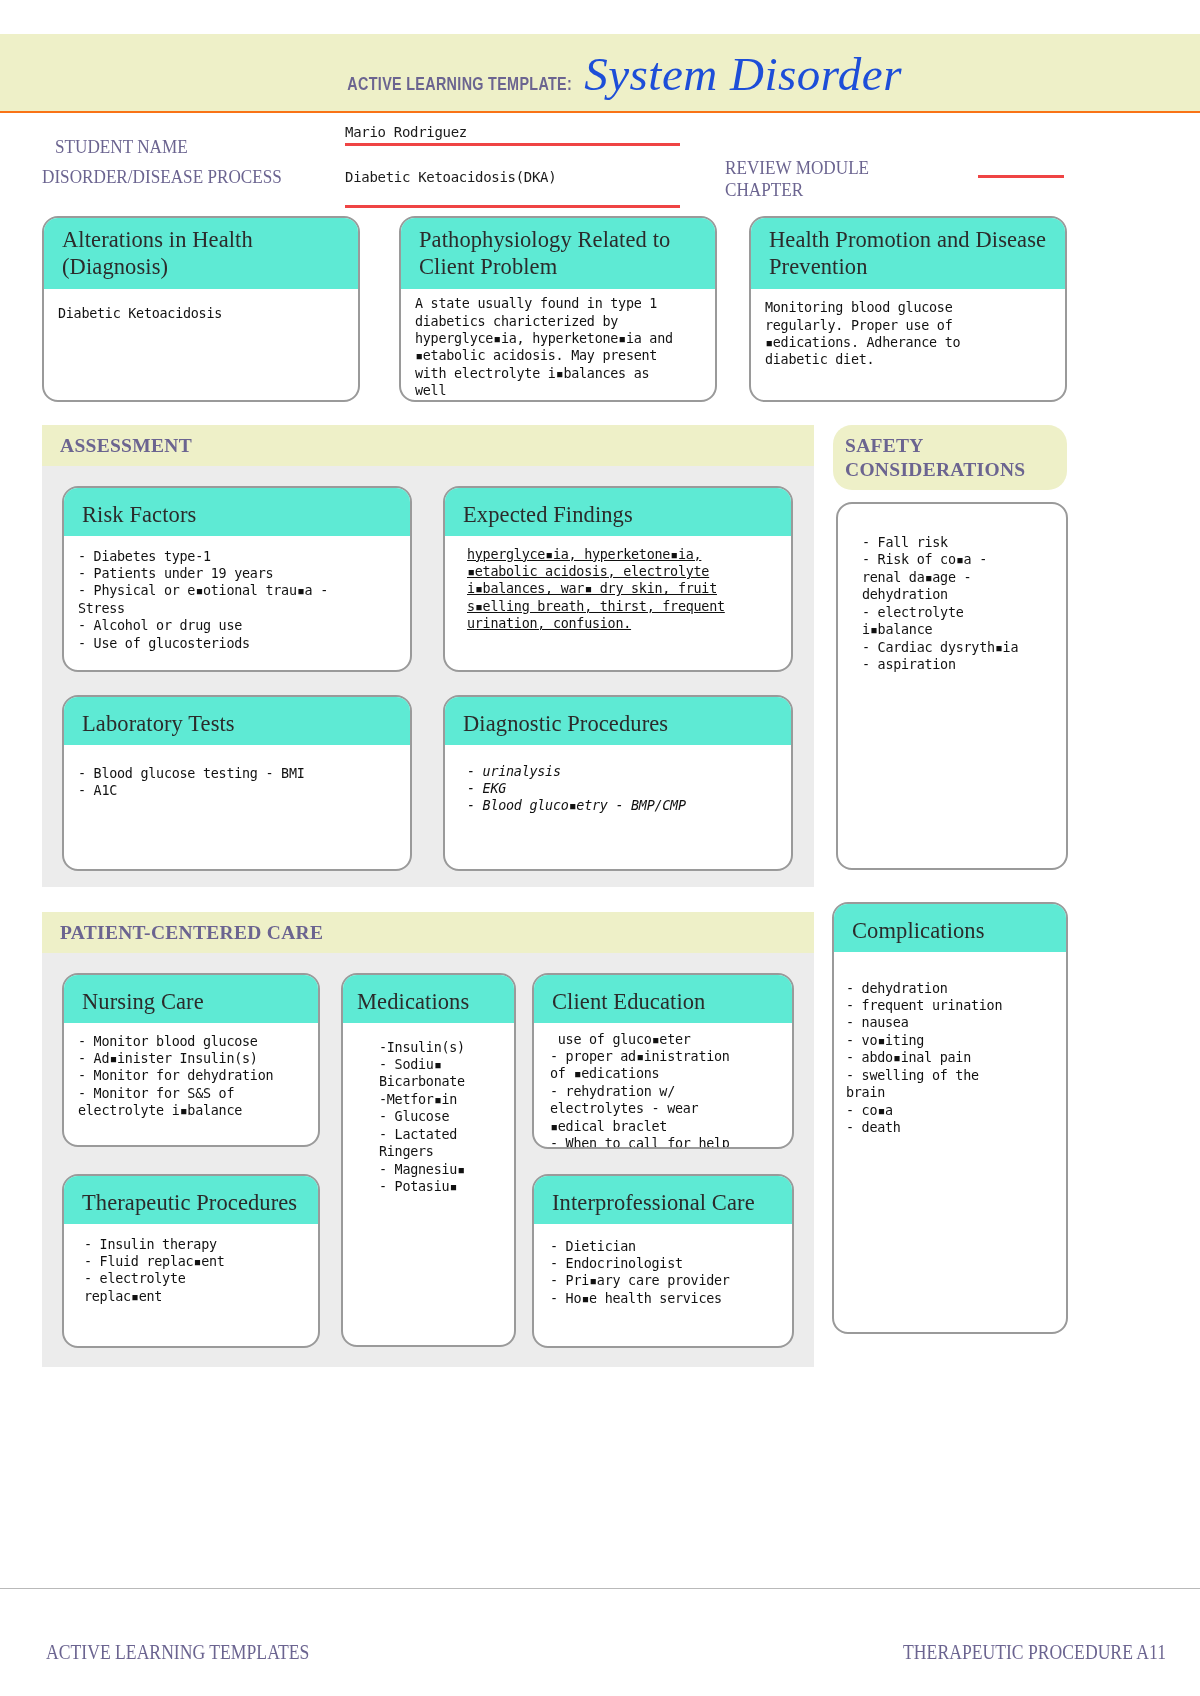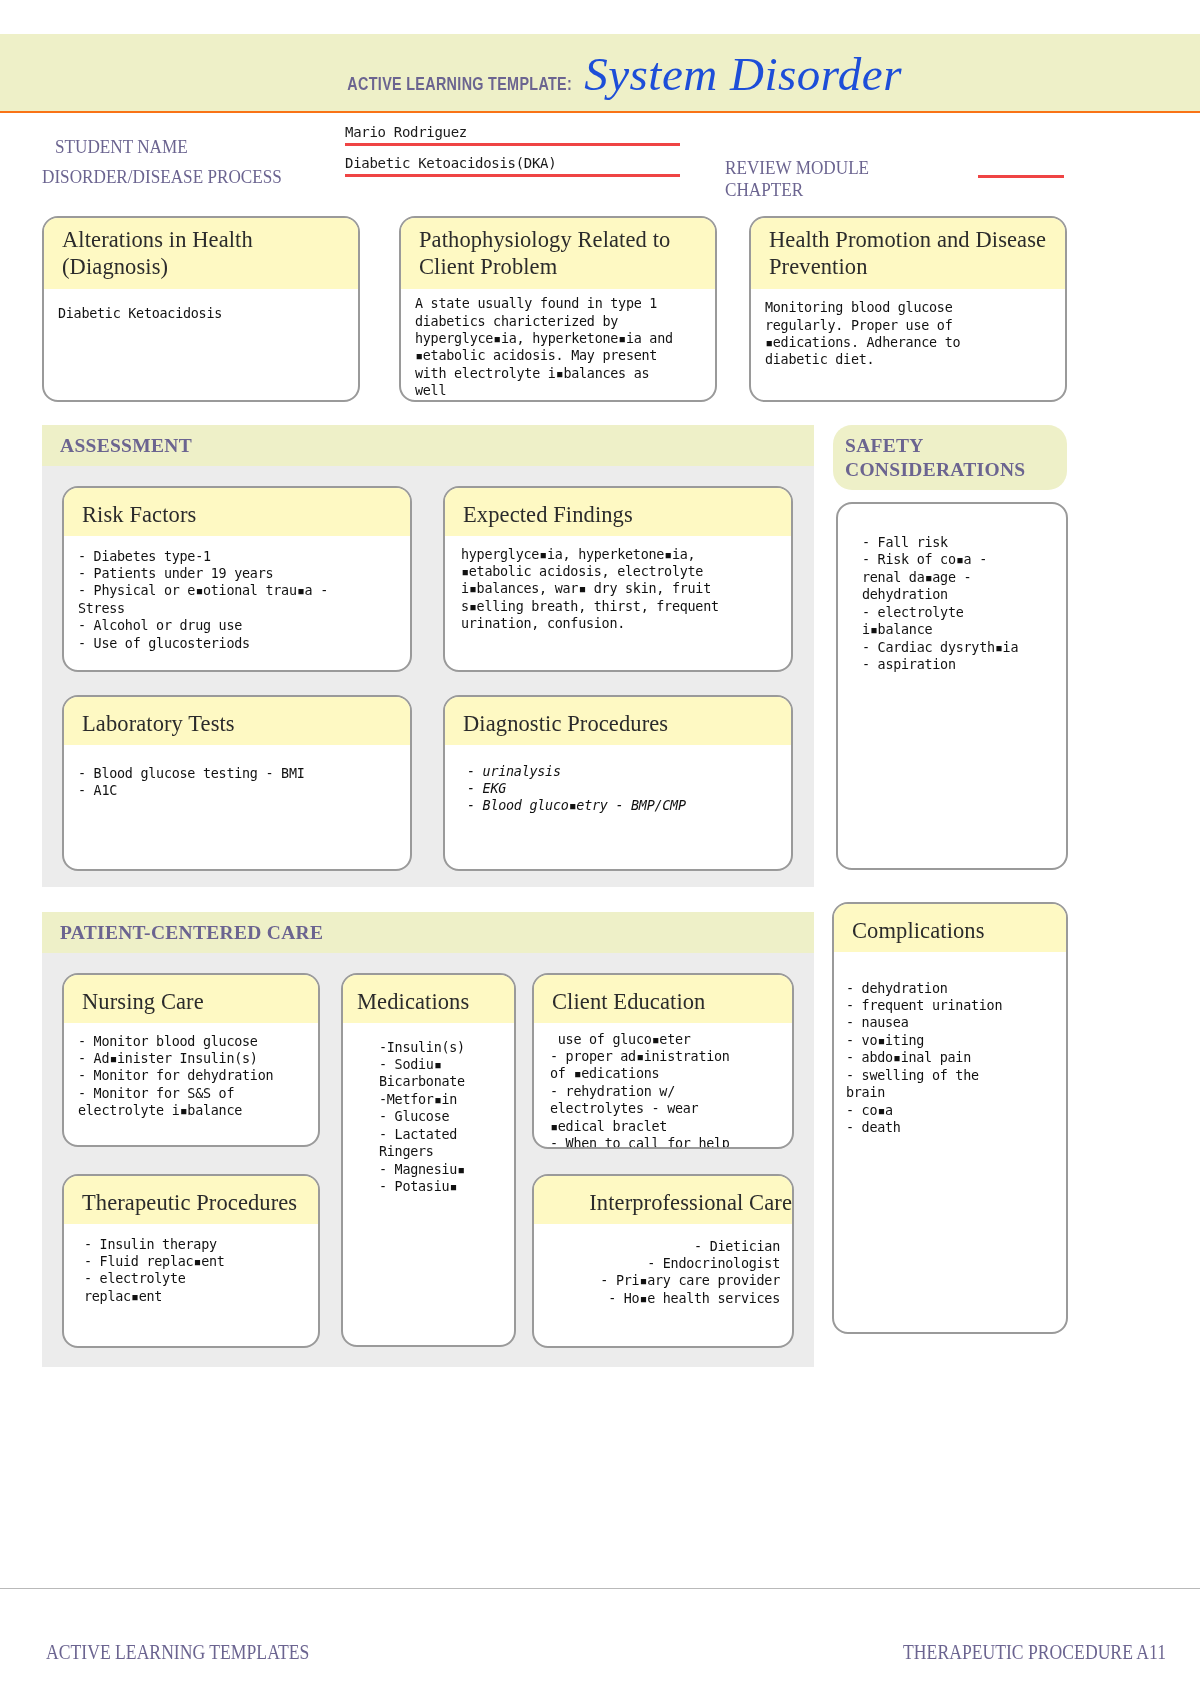--- a/index.html
+++ b/index.html
@@ -58,21 +58,21 @@
 
   
   .card {
     position:absolute;
     background:#ffffff;
     border:2.5px solid #9a9a9a;
     border-radius:16px;
     overflow:hidden;
   }
   .card-head {
-    background:#fef9c3;
+    background:#5eead4;
     font-family:"Liberation Serif", serif;
     font-size:22.5px;
     color:#2b2b2b;
     padding:14px 0 7px 18px;
     line-height:1.18;
     letter-spacing:0.1px;
   }
   .card-head.two { padding-top:9px; padding-bottom:9px; }
   .card-body {
     font-family:"DejaVu Sans Mono", monospace;
@@ -126,21 +126,21 @@
 <div class="formrow" style="left:55px; top:136px;">
   <div class="flabel">STUDENT NAME</div>
 </div>
 <div class="formrow fline" style="left:345px; top:124px; width:335px; padding-bottom:3px;">
   <div class="fvalue">Mario Rodriguez</div>
 </div>
 
 <div class="formrow" style="left:42px; top:166px;">
   <div class="flabel">DISORDER/DISEASE PROCESS</div>
 </div>
-<div class="formrow fline" style="left:345px; top:155px; width:335px; padding-bottom:3px;">
+<div class="formrow fline" style="left:345px; top:169px; width:335px; padding-bottom:20px;">
   <div class="fvalue">Diabetic Ketoacidosis(DKA)</div>
 </div>
 
 <div class="formrow" style="left:725px; top:157px;">
   <div class="flabel">REVIEW MODULE</div>
   <div class="flabel">CHAPTER</div>
 </div>
 <div class="formrow fline" style="left:978px; top:158px; width:86px; height:20px;">
   <div class="fvalue"></div>
 </div>
@@ -180,21 +180,21 @@
   <div class="card-body" style="padding-top:12px;">- Diabetes type-1
 - Patients under 19 years
 - Physical or e▪otional trau▪a -
 Stress
 - Alcohol or drug use
 - Use of glucosteriods</div>
 </div>
 
 <div class="card" style="left:443px; top:486px; width:350px; height:186px;">
   <div class="card-head">Expected Findings</div>
-  <div class="card-body" style="padding-top:10px; padding-left:16px;">hyperglyce▪ia, hyperketone▪ia,
+  <div class="card-body" style="padding-top:10px; padding-left:22px;text-decoration:underline;">hyperglyce▪ia, hyperketone▪ia,
 ▪etabolic acidosis, electrolyte
 i▪balances, war▪ dry skin, fruit
 s▪elling breath, thirst, frequent
 urination, confusion.</div>
 </div>
 
 <div class="card" style="left:62px; top:695px; width:350px; height:176px;">
   <div class="card-head">Laboratory Tests</div>
   <div class="card-body" style="padding-top:20px;">- Blood glucose testing - BMI
 - A1C</div>
@@ -260,21 +260,21 @@
 </div>
 
 <div class="card" style="left:62px; top:1174px; width:258px; height:174px;">
   <div class="card-head">Therapeutic Procedures</div>
   <div class="card-body" style="padding-top:12px; padding-left:20px;">- Insulin therapy
 - Fluid replac▪ent
 - electrolyte
 replac▪ent</div>
 </div>
 
-<div class="card" style="left:532px; top:1174px; width:262px; height:174px;text-align:right;">
+<div class="card" style="left:532px; top:1174px; width:262px; height:174px;">
   <div class="card-head">Interprofessional Care</div>
   <div class="card-body" style="padding-top:14px; padding-left:16px;">- Dietician
 - Endocrinologist
 - Pri▪ary care provider
 - Ho▪e health services</div>
 </div>
 
 <div class="card" style="left:832px; top:902px; width:236px; height:432px;">
   <div class="card-head">Complications</div>
   <div class="card-body" style="padding-top:28px; padding-left:12px;">- dehydration

